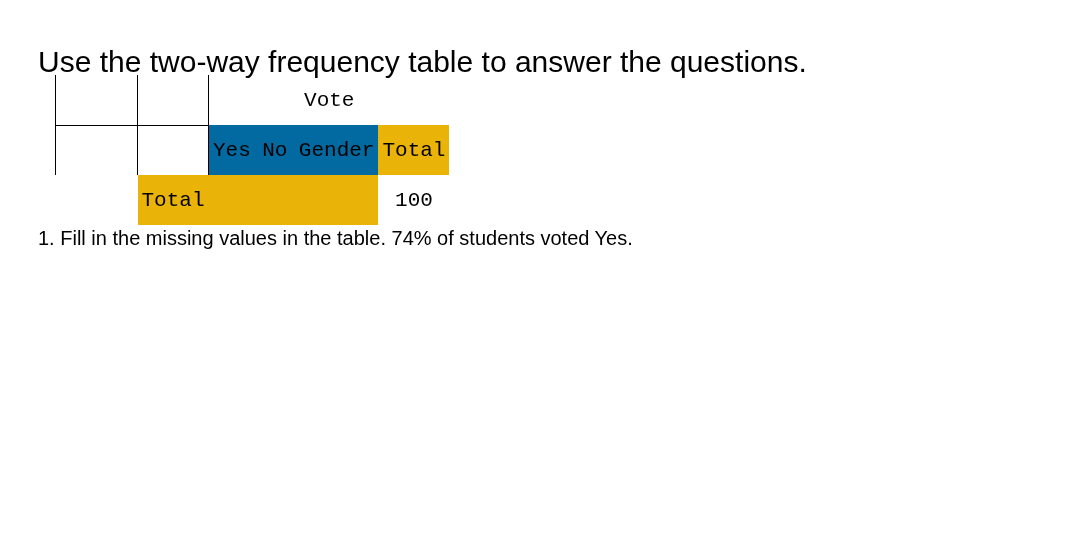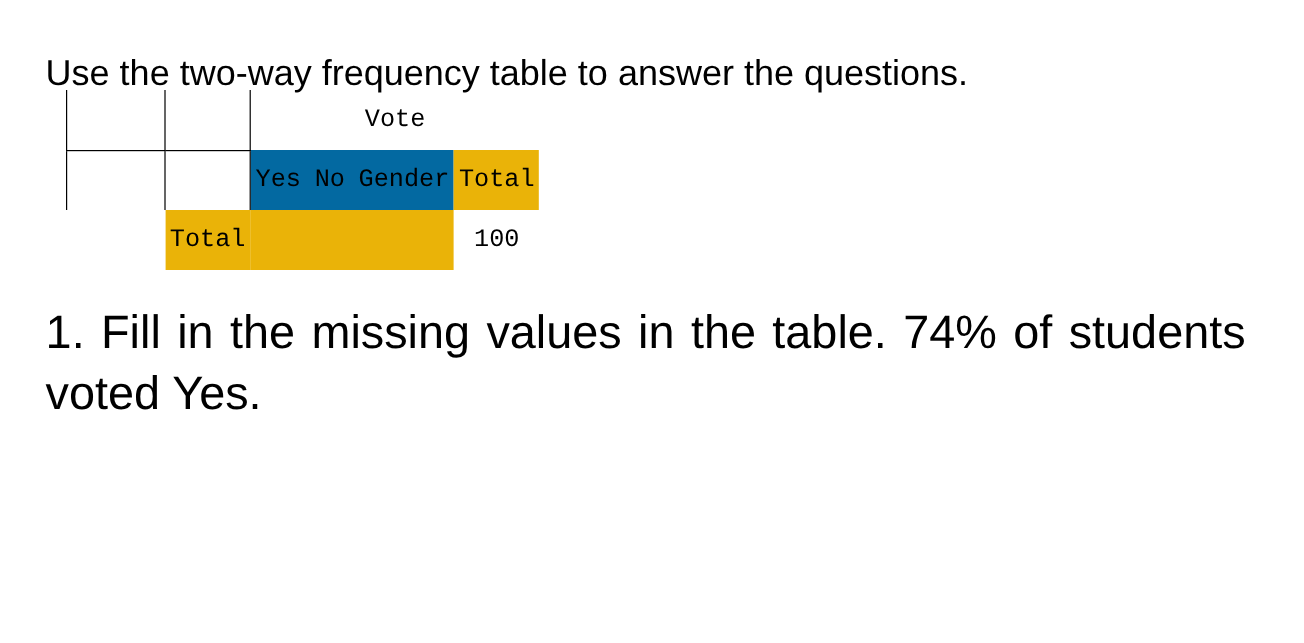--- a/index.html
+++ b/index.html
@@ -46,24 +46,23 @@
 
     .bg-yellow { background: #0369a1; }
     .bg-green { background: #7ac943; }
     .bg-blue { background: #eab308; }
 
     .border-left { border-left: 1px solid #000; }
     .border-right { border-right: 1px solid #000; }
     .border-bottom { border-bottom: 1px solid #000; }
 
     .question {
-      font-size: 39px;
+      font-size: 20px;
       line-height: 1.3;
       color: #000;
-      margin-top: 28px;
       text-align: justify;
       max-width: 1000px;
     }
   </style>
 </head>
 <body>
 
 <div class="instruction">Use the two-way frequency table to answer the questions.</div>
 
 <div class="table-wrapper">

